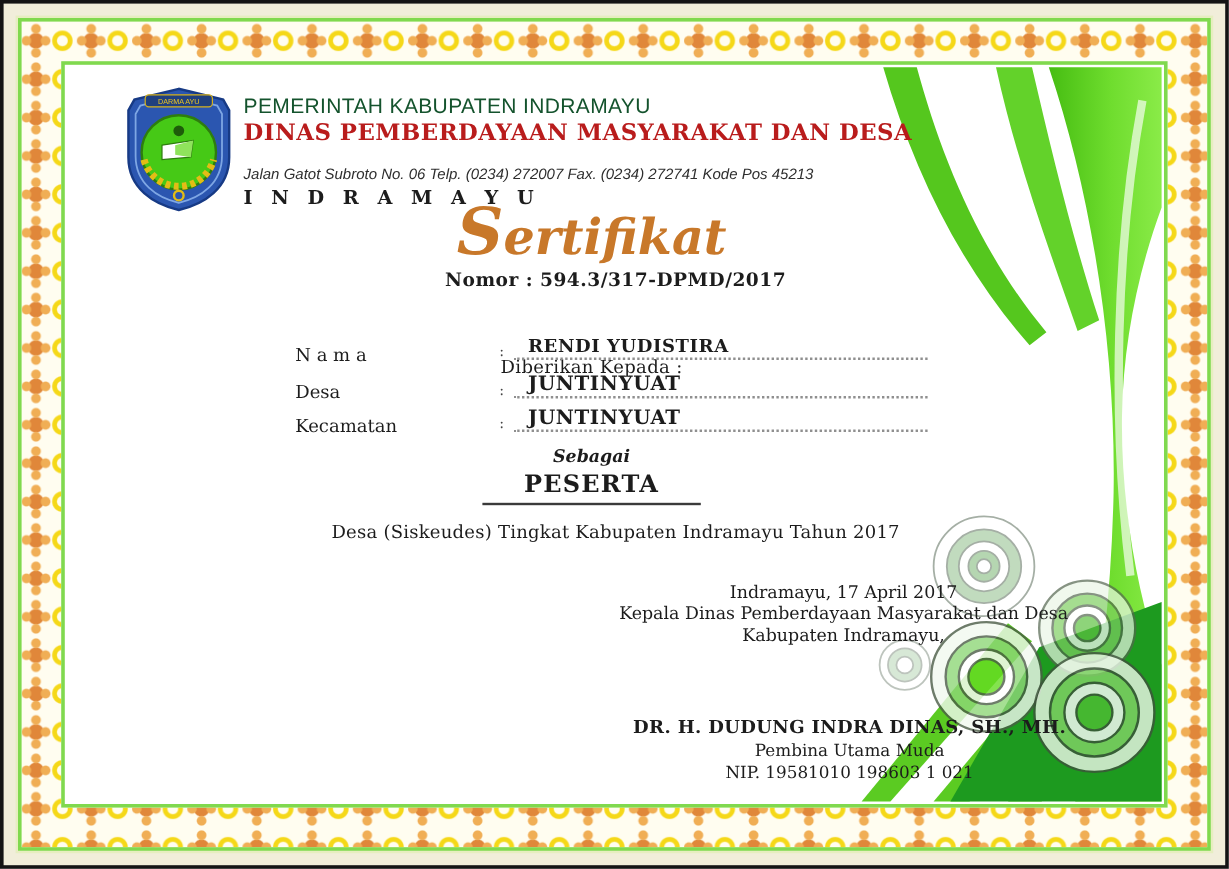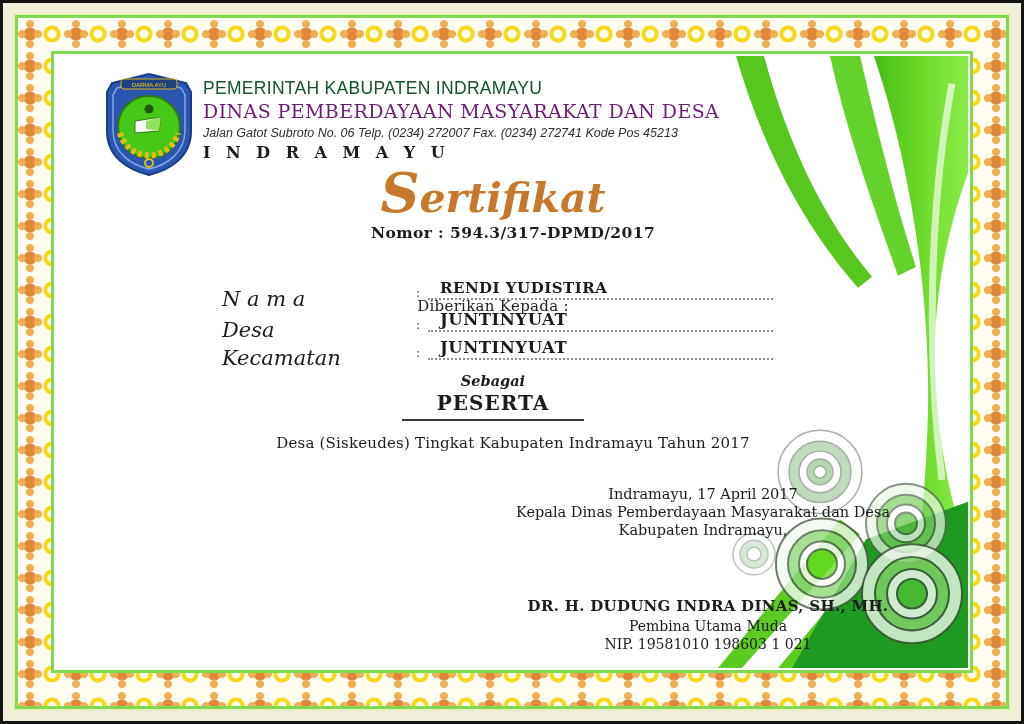--- a/index.html
+++ b/index.html
@@ -18,33 +18,33 @@
            radial-gradient(circle at 34px 16px, #fffdf0 4px,  rgba(255,253,240,0) 5px),
            radial-gradient(circle at 34px 16px, #f5d818 8px,  rgba(245,216,24,0) 9px);
          background-size:46px 32px;}
   .inner{position:absolute;inset:48px;background:#ffffff;border:3px solid #80d94e;}
   .deco{position:absolute;right:0;top:0;height:100%;width:280px;}
 
   .abs{position:absolute;}
   .logo{left:44px;top:17px;width:102px;height:106px;}
   .hdr{left:149px;top:24px;width:600px;line-height:1.15;}
   .hdr-gov{font-family:"Liberation Sans",sans-serif;font-size:17.5px;letter-spacing:.3px;color:#14532d;}
-  .hdr-agency{font-size:19px;font-weight:normal;letter-spacing:.4px;margin-top:3px;color:#701a75;}
-  .hdr-address{font-family:"Liberation Sans",sans-serif;font-style:italic;font-size:12.5px;margin-top:3px;color:#2e2e2e;}
+  .hdr-agency{font-size:19px;font-weight:bold;letter-spacing:.4px;margin-top:3px;color:#b91c1c;}
+  .hdr-address{font-family:"Liberation Sans",sans-serif;font-style:italic;font-size:12.5px;margin-top:15px;color:#2e2e2e;}
   .hdr-city{font-size:16px;font-weight:bold;letter-spacing:5px;margin-top:4px;}
 
   .colcenter{left:0;width:878px;text-align:center;}
   .title{top:107px;font-size:41px;font-weight:bold;font-style:italic;color:#c8782a;
          font-family:"DejaVu Serif",serif;}
   .title::first-letter{font-size:54px;}
   .nomor{top:169px;font-size:15.5px;font-weight:bold;letter-spacing:.4px;padding-left:20px;}
   .given{top:203px;font-size:15px;letter-spacing:.3px;margin-top:40px;}
 
   .row{left:0;width:922px;height:29px;}
-  .row-label{position:absolute;left:168px;top:8px;font-size:21px;font-style:italic;}
+  .row-label{position:absolute;left:192px;top:8px;font-size:15px;}
   .row-fill{position:absolute;left:374px;top:0;width:345px;border-bottom:2px dotted #8f8f8f;}
   .row-colon{position:absolute;left:-12px;bottom:-2px;font-size:12px;color:#444;}
   .row-value{display:block;padding:0 0 1px 12px;font-weight:bold;letter-spacing:.5px;white-space:nowrap;}
   .v-big{font-size:15px;}
   .v-med{font-size:16.5px;}
   .r1{top:225px;} .r2{top:256px;} .r3{top:284px;}
 
   .sebagai{top:318px;font-size:14.5px;font-weight:bold;font-style:italic;
            font-family:"DejaVu Serif",serif;}
   .peserta{top:337px;font-size:20px;font-weight:bold;letter-spacing:1px;}

